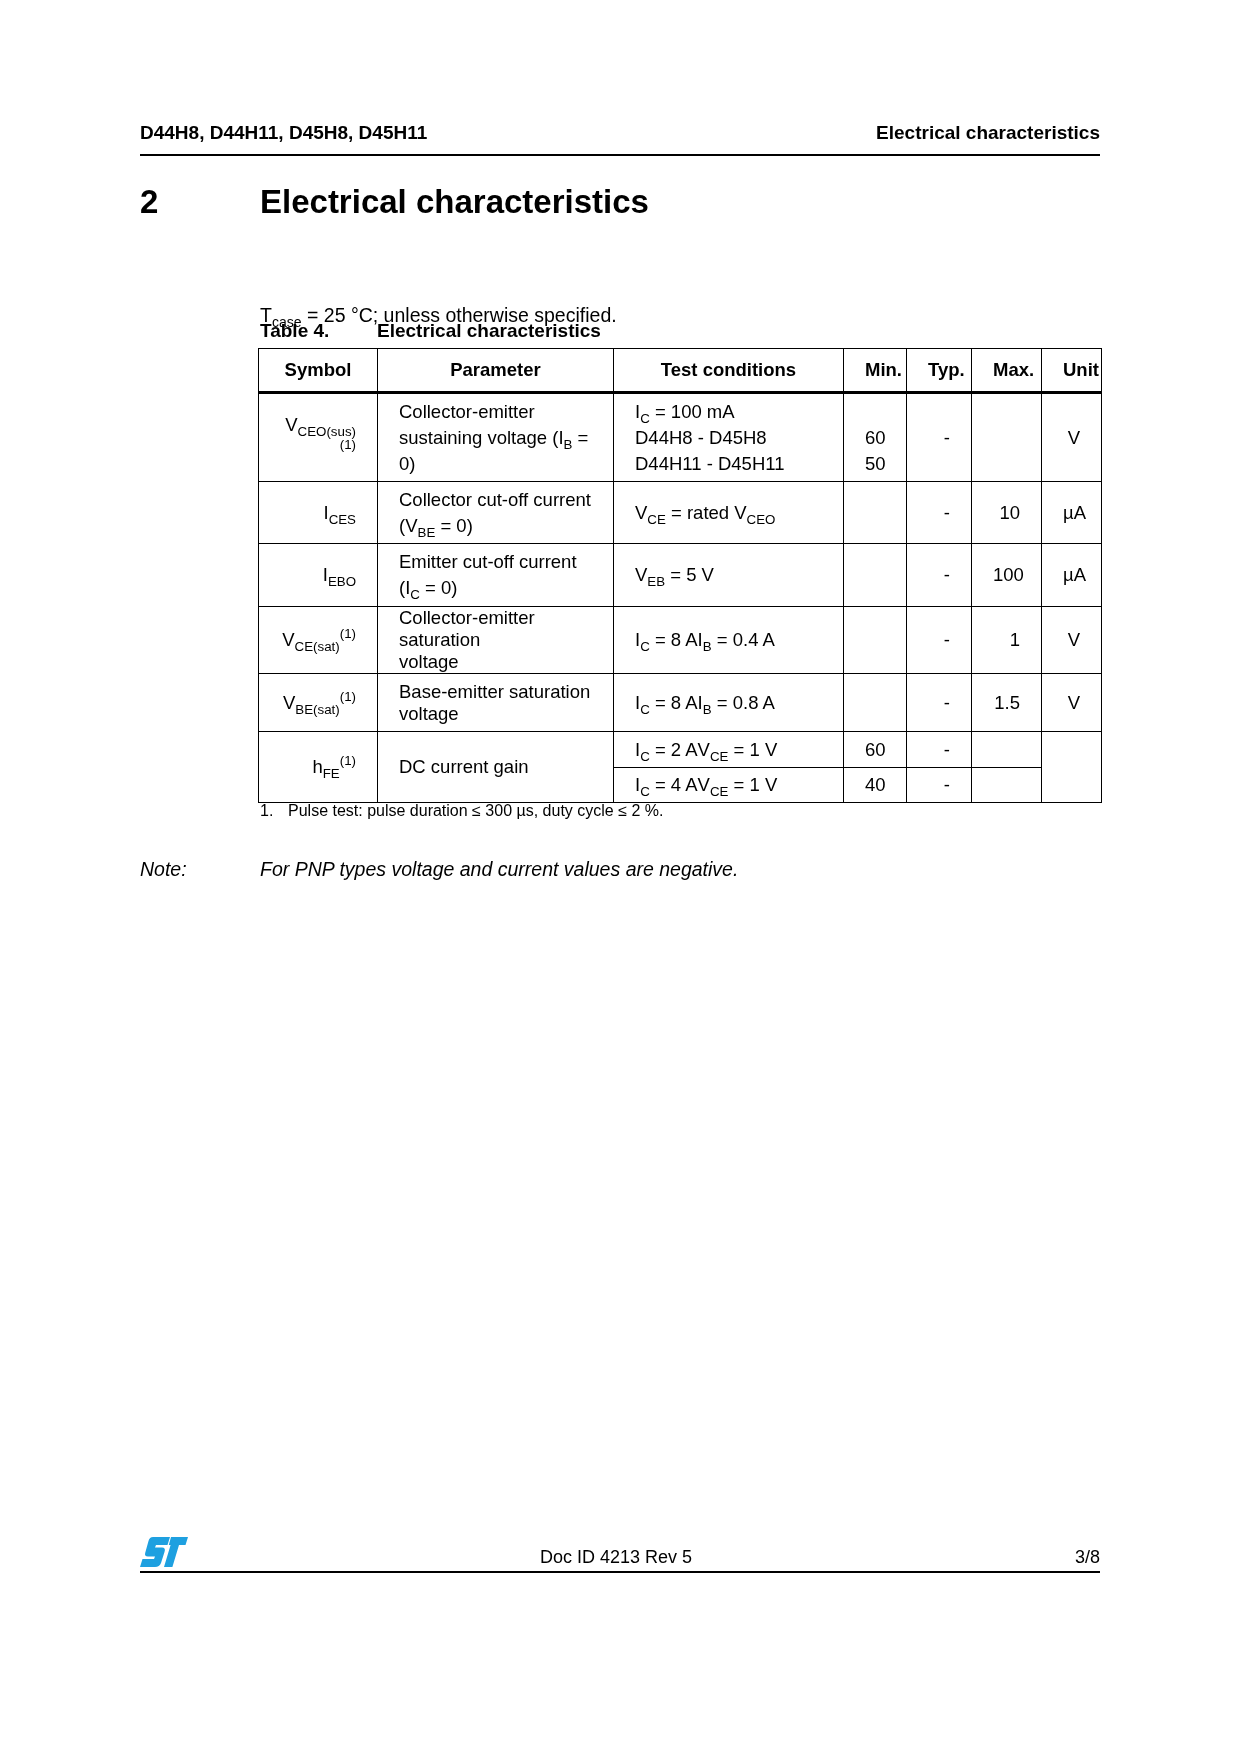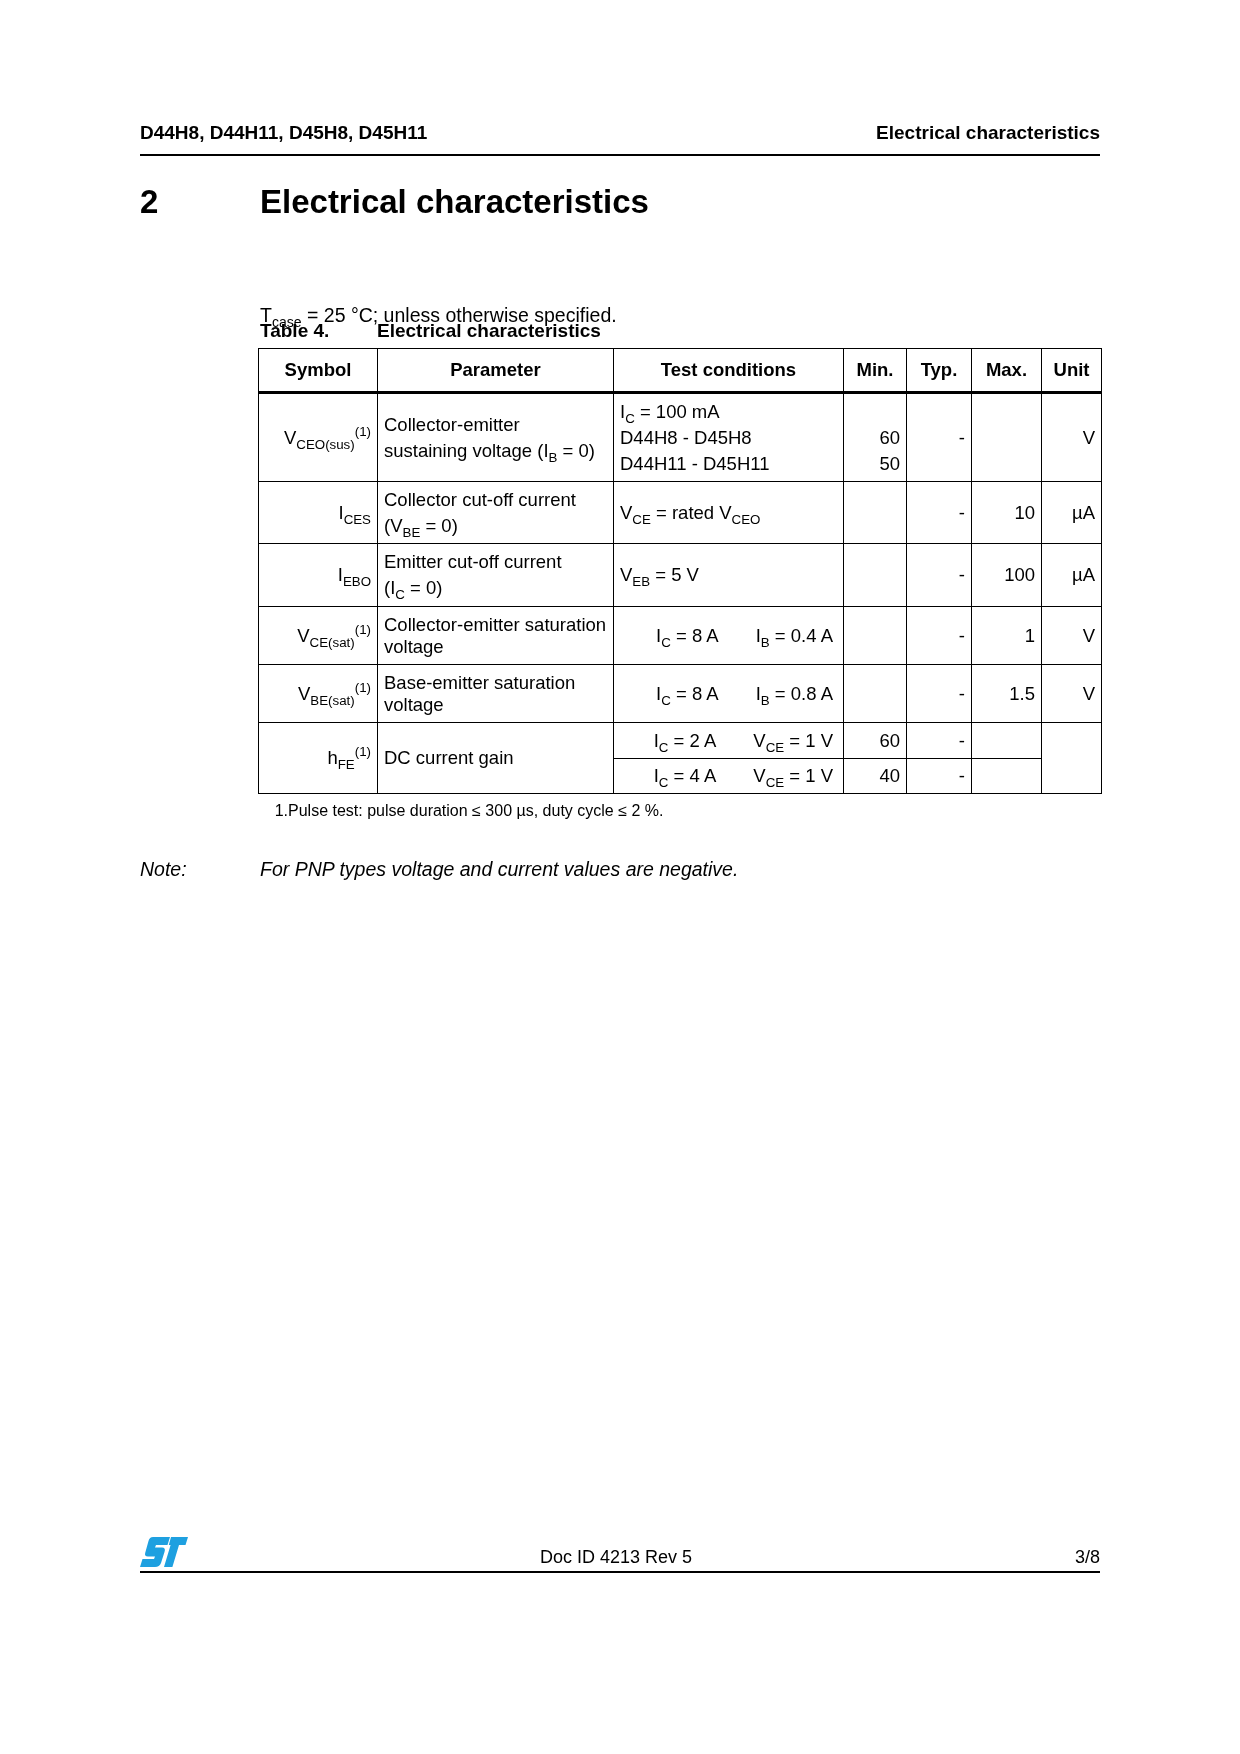--- a/index.html
+++ b/index.html
@@ -1,34 +1,34 @@
 <!DOCTYPE html>
 <html><head>
 <meta charset="utf-8">
 <style>
   html, body { margin: 0; padding: 0; background: #ffffff; }
   body { width: 1240px; height: 1754px; position: relative; overflow: hidden;
          font-family: "Liberation Sans", sans-serif; color: #000; }
-  .abs { position: absolute; text-align: right; }
+  .abs { position: absolute; }
   .hdr { font-weight: bold; font-size: 19px; top: 122px; }
   .rule { position: absolute; left: 140px; width: 960px; height: 1.5px; background: #000; }
   .sec-num { left: 140px; top: 183px; font-size: 33px; font-weight: bold; }
   .sec-title { left: 260px; top: 183px; font-size: 33px; font-weight: bold; }
   .cond { left: 260px; top: 268px; font-size: 19.5px; margin-top: 36px; }
   .cap { top: 320px; font-size: 19px; font-weight: bold; }
   sub { font-size: 72%; vertical-align: -0.35em; line-height: 0; }
   sup { font-size: 72%; vertical-align: 0.6em; line-height: 0; }
 
   table.ec { position: absolute; left: 258px; top: 348px; width: 843px;
              border-collapse: collapse; font-size: 18.5px; table-layout: fixed; }
-  table.ec td, table.ec th { border: 1.3px solid #000; padding: 0 6px; line-height: 26px; }
+  table.ec td, table.ec th { border: 1.3px solid #000; padding: 0 21px; line-height: 26px; }
   table.ec th { height: 42px; font-weight: bold; text-align: center; border-bottom: 3.5px solid #000; }
   .c { text-align: right; }
   .l { text-align: left; }
-  .split { display: flex; justify-content: flex-end; padding-right: 4px; gap: 37px; }
+  .split { display: flex; justify-content: flex-start; padding-right: 4px; }
   .foot-note { left: 260px; top: 802px; font-size: 16px; }
   .foot-note .num { display: inline-block; width: 28px; }
   .note-lbl { left: 140px; top: 858px; font-size: 19.5px; font-style: italic; }
   .note-txt { left: 260px; top: 858px; font-size: 19.5px; font-style: italic; }
   .footer-txt { top: 1547px; font-size: 18px; }
 </style>
 </head>
 <body>
 
 <div class="abs hdr" style="left:140px">D44H8, D44H11, D45H8, D45H11</div>

